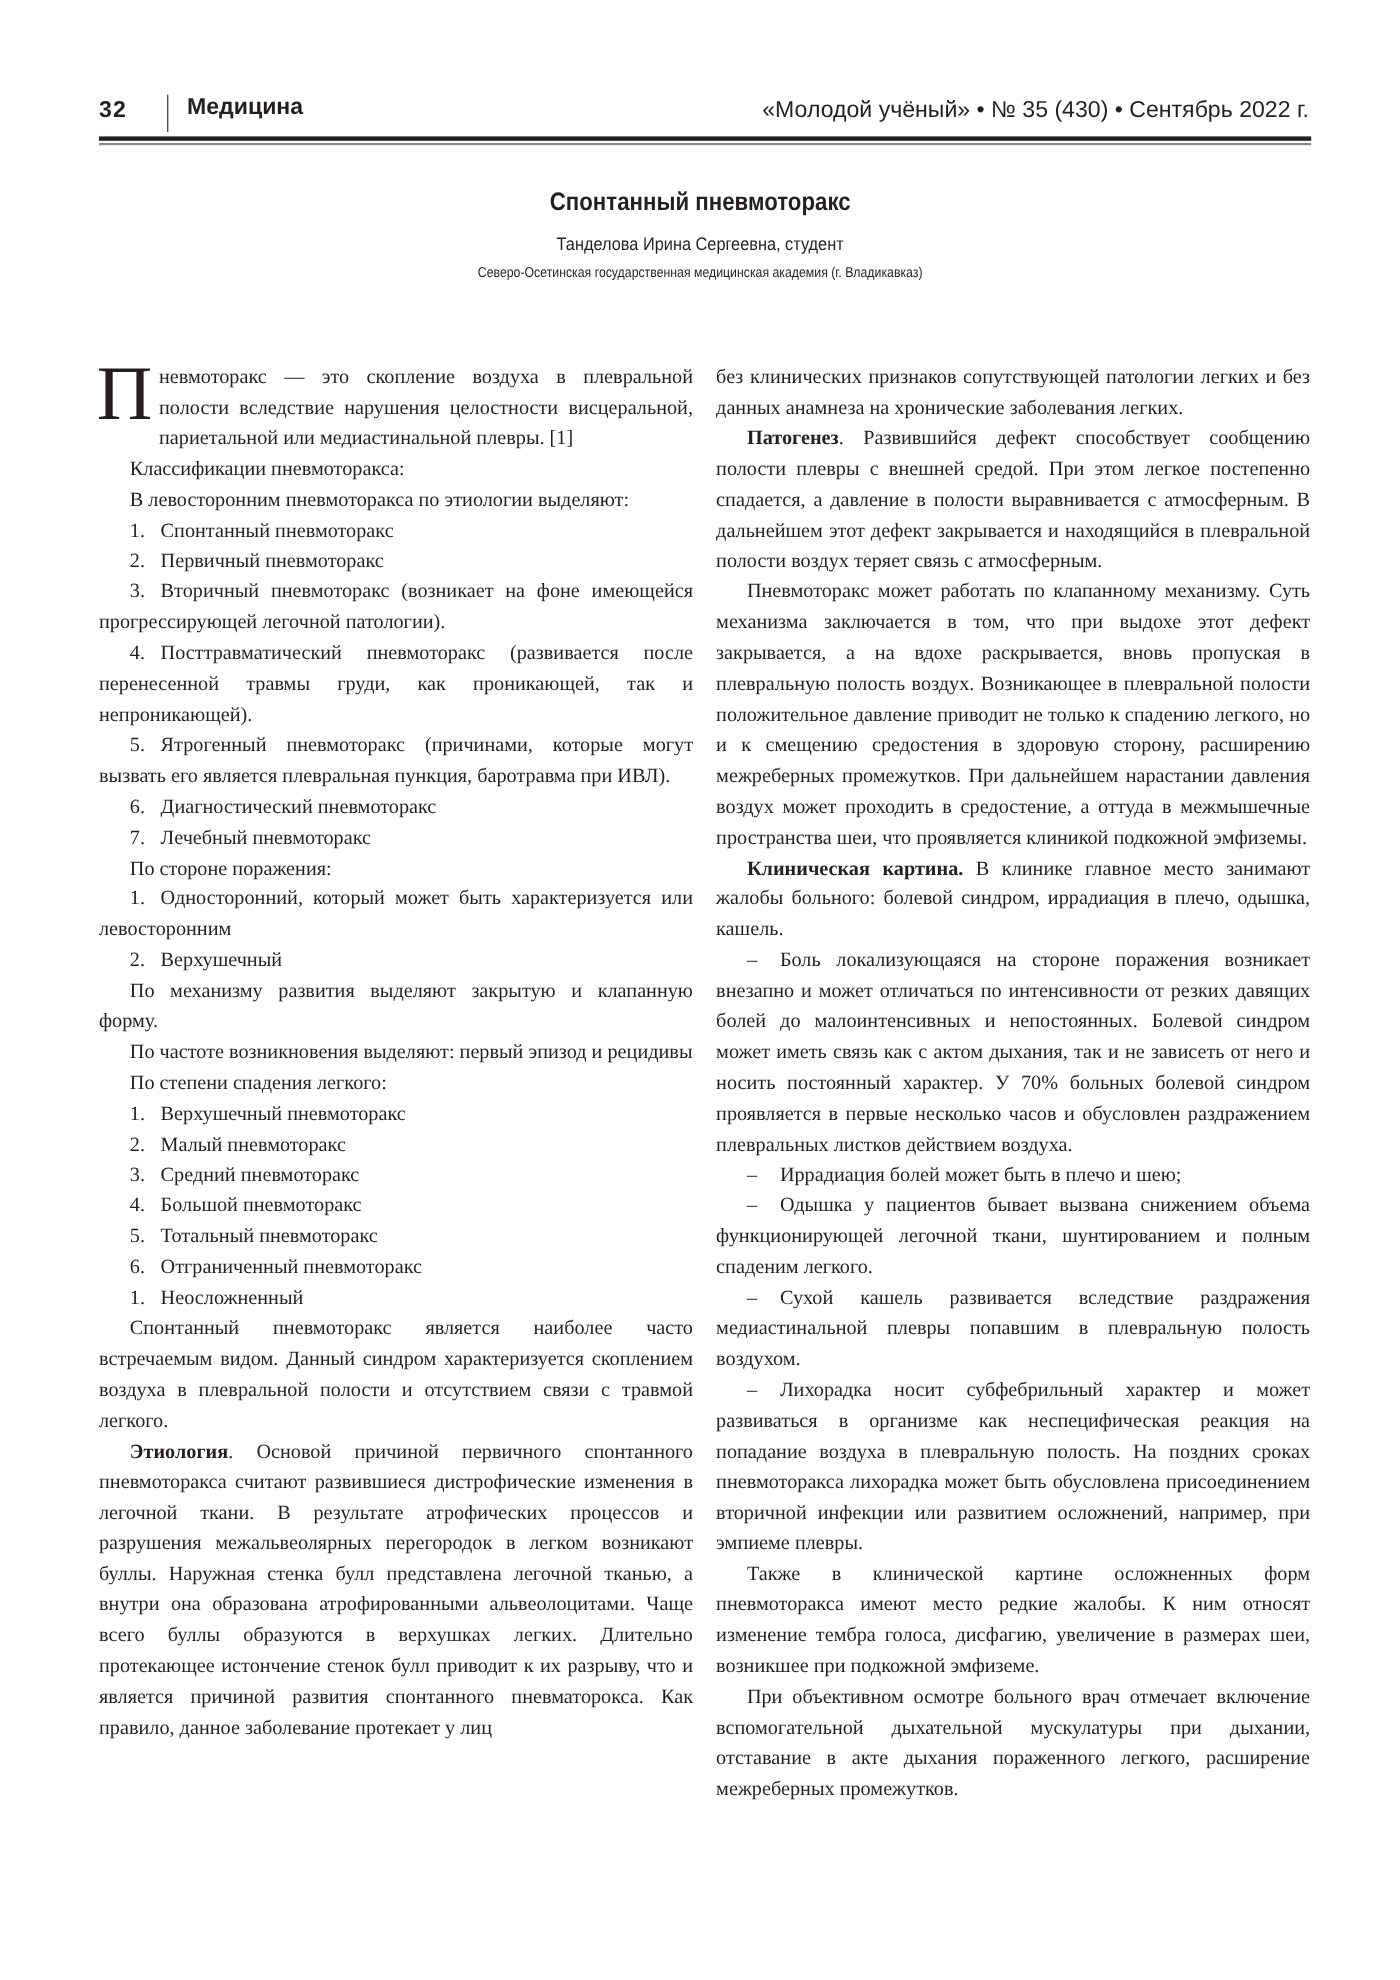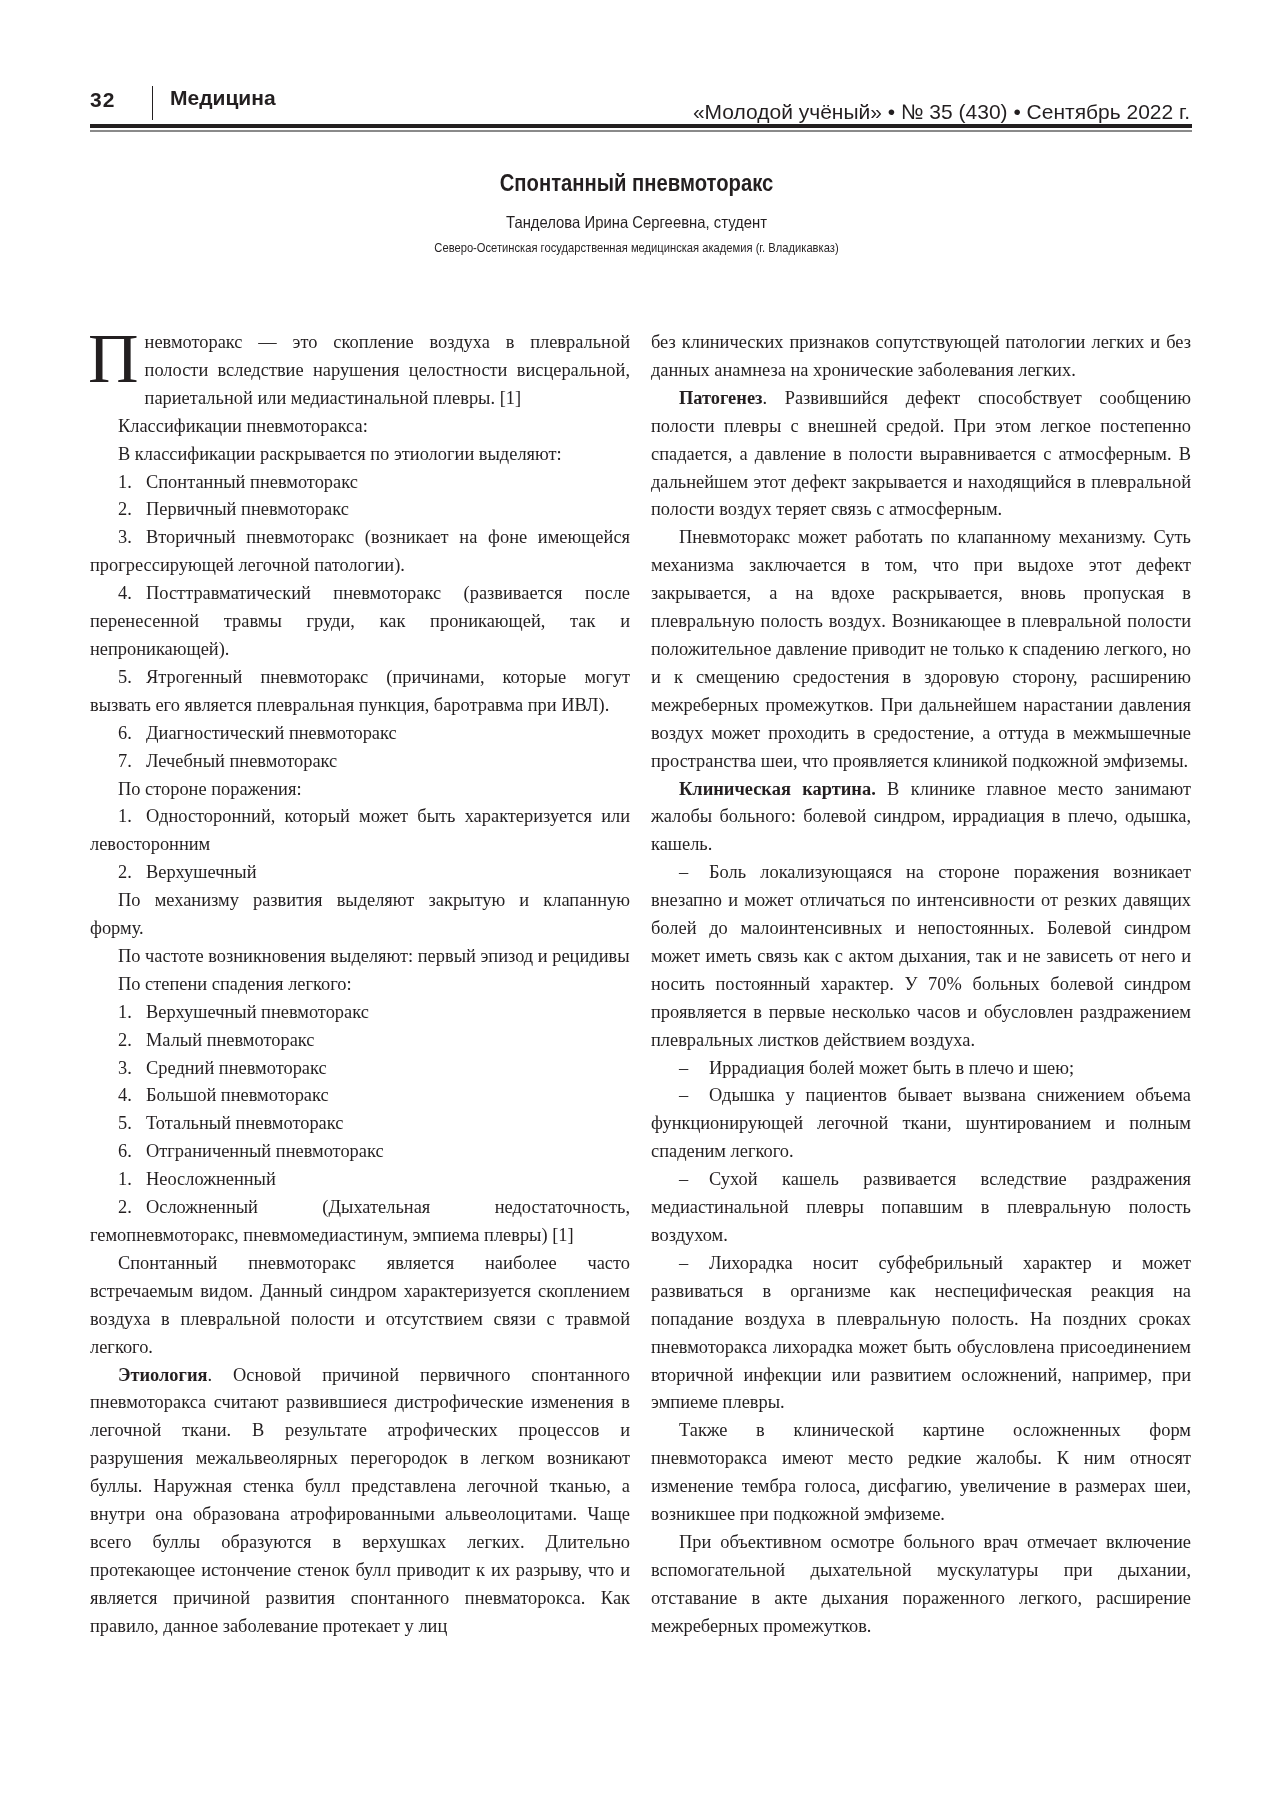--- a/index.html
+++ b/index.html
@@ -5,21 +5,21 @@
   html, body { margin: 0; padding: 0; background: #ffffff; }
   body { width: 1273px; height: 1800px; position: relative; overflow: hidden; color: #231f20; }
   .page { position: absolute; left: 0; top: 0; width: 1273px; height: 1800px; border-radius: 23px; }
 
   
   .running-header { position: absolute; left: 90px; top: 86px; width: 1100px; height: 34px;
     font-family: "Liberation Sans", sans-serif; font-size: 21px; }
   .rh-page { position: absolute; left: 0; top: 2px; font-weight: bold; letter-spacing: 1px; }
   .rh-sep { position: absolute; left: 62px; top: 0; width: 1px; height: 34px; background: #231f20; }
   .rh-section { position: absolute; left: 80px; top: 0; font-weight: bold; }
-  .rh-journal { position: absolute; right: 0; top: 14px; white-space: pre; }
+  .rh-journal { position: absolute; right: 0; top: 2px; white-space: pre; }
   .rule-thick { position: absolute; left: 90px; top: 124px; width: 1102px; height: 4px; background: #231f20; }
   .rule-thin { position: absolute; left: 90px; top: 130px; width: 1102px; height: 2px; background: #8a8a8a; }
 
   
   .title { position: absolute; left: 0; top: 170px; width: 1273px; text-align: center;
     font-family: "Liberation Sans", sans-serif; font-weight: bold; font-size: 23px; transform: scaleX(0.88); }
   .author { position: absolute; left: 0; top: 213px; width: 1273px; text-align: center;
     font-family: "Liberation Sans", sans-serif; font-size: 16.5px; transform: scaleX(0.9); }
   .affil { position: absolute; left: 0; top: 240px; width: 1273px; text-align: center;
     font-family: "Liberation Sans", sans-serif; font-size: 13px; transform: scaleX(0.86); }
@@ -52,21 +52,21 @@
   <div class="rule-thick"></div>
   <div class="rule-thin"></div>
 
   <div class="title">Спонтанный пневмоторакс</div>
   <div class="author">Танделова Ирина Сергеевна, студент</div>
   <div class="affil">Северо-Осетинская государственная медицинская академия (г. Владикавказ)</div>
 
   <div class="col col-left">
     <p class="noind"><span class="dropcap">П</span><span>невмоторакс — это скопление воздуха в плевральной полости вследствие нарушения целостности висцеральной, париетальной или медиастинальной плевры. [1]</span></p>
     <p>Классификации пневмоторакса:</p>
-    <p>В классификации раскрывается по этиологии выделяют:</p>
+    <p>В левосторонним пневмоторакса по этиологии выделяют:</p>
 
     <p class="li"><span class="num">1.</span><span>Спонтанный пневмоторакс</span></p>
     <p class="li"><span class="num">2.</span><span>Первичный пневмоторакс</span></p>
     <p class="li"><span class="num">3.</span><span>Вторичный пневмоторакс (возникает на фоне имеющейся прогрессирующей легочной патологии).</span></p>
     <p class="li"><span class="num">4.</span><span>Посттравматический пневмоторакс (развивается после перенесенной травмы груди, как проникающей, так и непроникающей).</span></p>
     <p class="li"><span class="num">5.</span><span>Ятрогенный пневмоторакс (причинами, которые могут вызвать его является плевральная пункция, баротравма при ИВЛ).</span></p>
     <p class="li"><span class="num">6.</span><span>Диагностический пневмоторакс</span></p>
     <p class="li"><span class="num">7.</span><span>Лечебный пневмоторакс</span></p>
 
     <p>По стороне поражения:</p>
@@ -78,21 +78,20 @@
 
     <p>По степени спадения легкого:</p>
     <p class="li"><span class="num">1.</span><span>Верхушечный пневмоторакс</span></p>
     <p class="li"><span class="num">2.</span><span>Малый пневмоторакс</span></p>
     <p class="li"><span class="num">3.</span><span>Средний пневмоторакс</span></p>
     <p class="li"><span class="num">4.</span><span>Большой пневмоторакс</span></p>
     <p class="li"><span class="num">5.</span><span>Тотальный пневмоторакс</span></p>
     <p class="li"><span class="num">6.</span><span>Отграниченный пневмоторакс</span></p>
 
     <p class="li"><span class="num">1.</span><span>Неосложненный</span></p>
-    <p class="li"><span class="num">2.</span><span>Осложненный (Дыхательная недостаточность, гемопневмоторакс, пневмомедиастинум, эмпиема плевры) [1]</span></p>
 
     <p>Спонтанный пневмоторакс является наиболее часто встречаемым видом. Данный синдром характеризуется скоплением воздуха в плевральной полости и отсутствием связи с травмой легкого.</p>
     <p><b>Этиология</b><span>. Основой причиной первичного спонтанного пневмоторакса считают развившиеся дистрофические изменения в легочной ткани. В результате атрофических процессов и разрушения межальвеолярных перегородок в легком возникают буллы. Наружная стенка булл представлена легочной тканью, а внутри она образована атрофированными альвеолоцитами. Чаще всего буллы образуются в верхушках легких. Длительно протекающее истончение стенок булл приводит к их разрыву, что и является причиной развития спонтанного пневматорокса. Как правило, данное заболевание протекает у лиц</span></p>
   </div>
 
   <div class="col col-right">
     <p class="noind">без клинических признаков сопутствующей патологии легких и без данных анамнеза на хронические заболевания легких.</p>
     <p><b>Патогенез</b><span>. Развившийся дефект способствует сообщению полости плевры с внешней средой. При этом легкое постепенно спадается, а давление в полости выравнивается с атмосферным. В дальнейшем этот дефект закрывается и находящийся в плевральной полости воздух теряет связь с атмосферным.</span></p>
     <p>Пневмоторакс может работать по клапанному механизму. Суть механизма заключается в том, что при выдохе этот дефект закрывается, а на вдохе раскрывается, вновь пропуская в плевральную полость воздух. Возникающее в плевральной полости положительное давление приводит не только к спадению легкого, но и к смещению средостения в здоровую сторону, расширению межреберных промежутков. При дальнейшем нарастании давления воздух может проходить в средостение, а оттуда в межмышечные пространства шеи, что проявляется клиникой подкожной эмфиземы.</p>
     <p><b>Клиническая картина.</b><span> В клинике главное место занимают жалобы больного: болевой синдром, иррадиация в плечо, одышка, кашель.</span></p>

